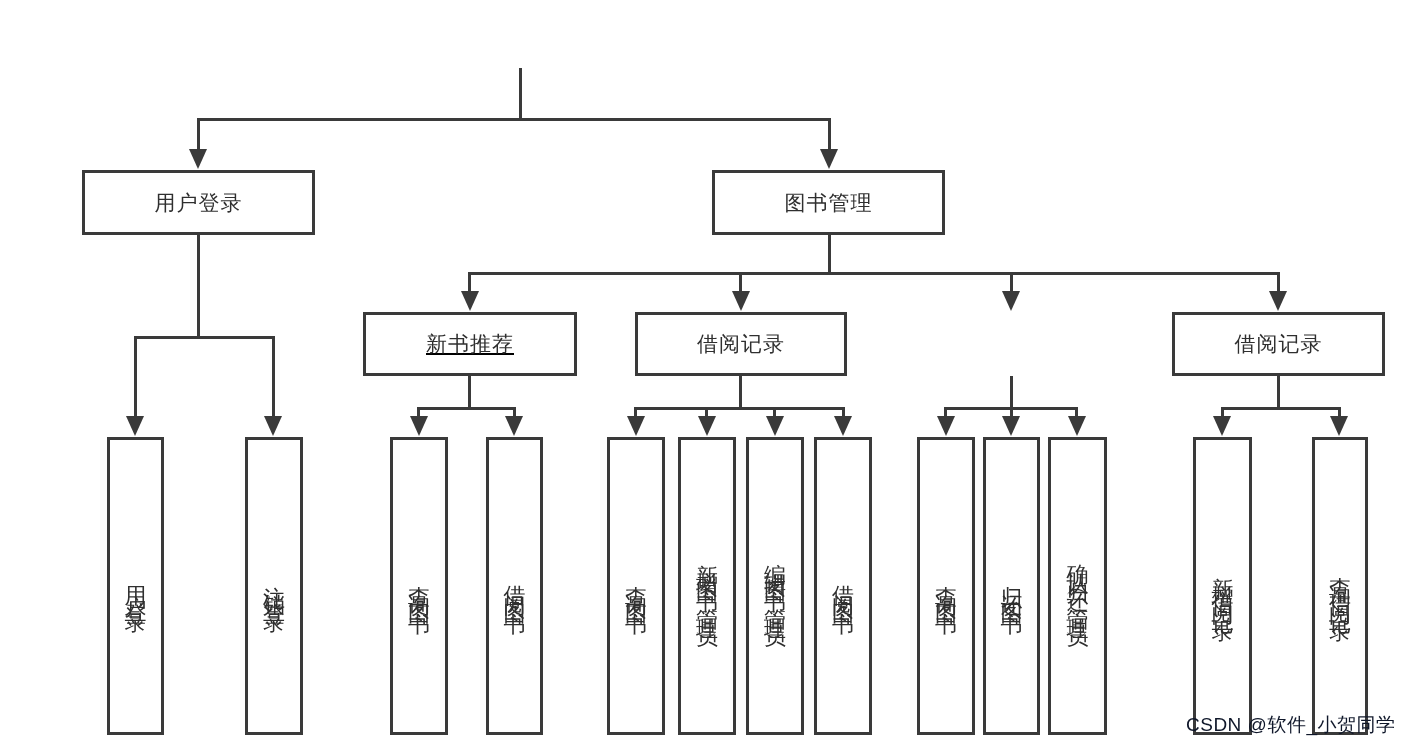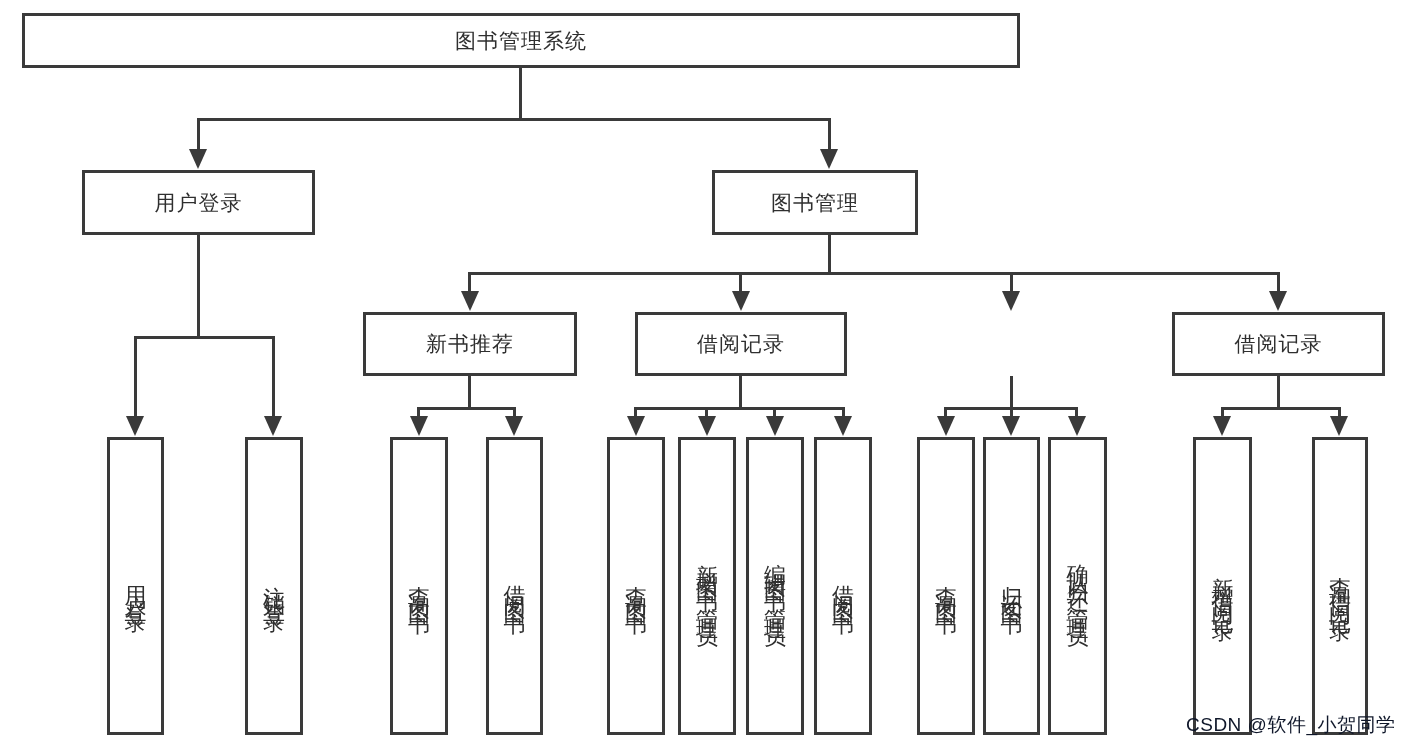--- a/index.html
+++ b/index.html
@@ -60,35 +60,32 @@
     white-space: nowrap;
     z-index: 5;
     pointer-events: none;
   }
 </style>
 </head>
 <body>
 
 <div class="stage">
 
-  <div class="box box-h" style="left:22px; top:13px; width:998px; height:55px;">
-    <span class="lbl">图书管理系统</span>
-  </div>
 
   <div class="vline" style="left:519px; top:68px; height:50px;"></div>
   <div class="hline" style="left:197px; top:118px; width:634px;"></div>
   <div class="vline" style="left:197px; top:118px; height:34px;"></div>
   <div class="vline" style="left:828px; top:118px; height:34px;"></div>
   <div class="arrow" style="left:189px; top:149px;"></div>
   <div class="arrow" style="left:820px; top:149px;"></div>
 
   <div class="box box-h" style="left:82px; top:170px; width:233px; height:65px;">
     <span class="lbl">用户登录</span>
   </div>
-  <div class="box box-h" style="left:712px; top:170px; width:206px; height:65px;">
+  <div class="box box-h" style="left:712px; top:170px; width:233px; height:65px;">
     <span class="lbl">图书管理</span>
   </div>
 
   <div class="vline" style="left:197px; top:235px; height:101px;"></div>
   <div class="hline" style="left:134px; top:336px; width:141px;"></div>
   <div class="vline" style="left:134px; top:336px; height:83px;"></div>
   <div class="vline" style="left:272px; top:336px; height:83px;"></div>
   <div class="arrow" style="left:126px; top:416px;"></div>
   <div class="arrow" style="left:264px; top:416px;"></div>
 
@@ -96,21 +93,21 @@
   <div class="hline" style="left:468px; top:272px; width:812px;"></div>
   <div class="vline" style="left:468px; top:272px; height:22px;"></div>
   <div class="vline" style="left:739px; top:272px; height:22px;"></div>
   <div class="vline" style="left:1010px; top:272px; height:22px;"></div>
   <div class="vline" style="left:1277px; top:272px; height:22px;"></div>
   <div class="arrow" style="left:461px; top:291px;"></div>
   <div class="arrow" style="left:732px; top:291px;"></div>
   <div class="arrow" style="left:1002px; top:291px;"></div>
   <div class="arrow" style="left:1269px; top:291px;"></div>
 
-  <div class="box box-h" style="left:363px; top:312px; width:214px; height:64px;">
+  <div class="box box-h" style="left:363px; top:312px; width:214px; height:64px;text-decoration:underline;">
     <span class="lbl">新书推荐</span>
   </div>
   <div class="box box-h" style="left:635px; top:312px; width:212px; height:64px;">
     <span class="lbl">借阅记录</span>
   </div>
   <div class="box box-h" style="left:1172px; top:312px; width:213px; height:64px;">
     <span class="lbl">借阅记录</span>
   </div>
 
   <div class="vline" style="left:468px; top:376px; height:33px;"></div>

